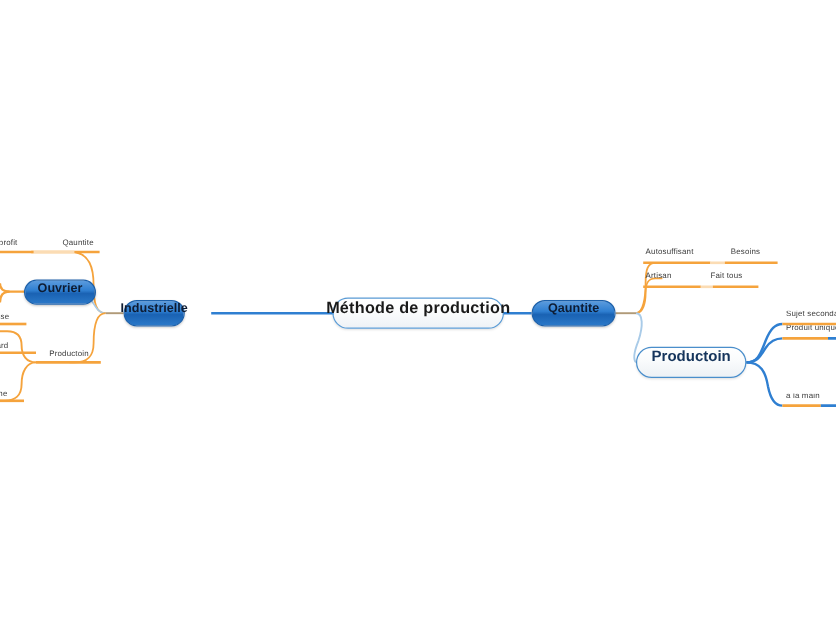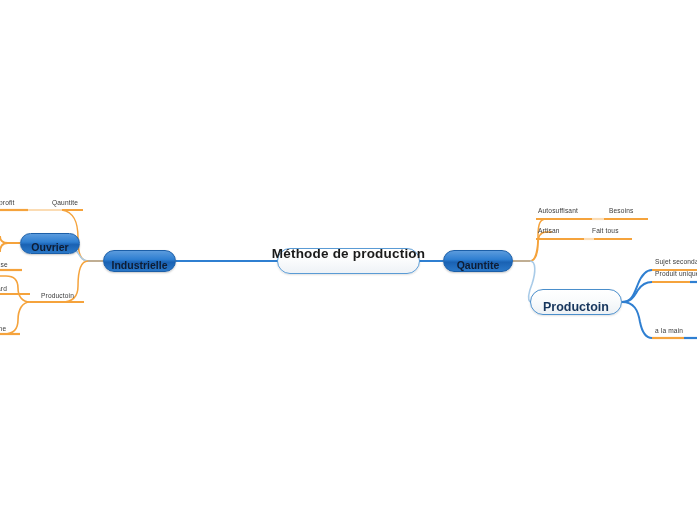--- a/index.html
+++ b/index.html
@@ -31,35 +31,35 @@
     height: 520px;
     pointer-events: none;
   }
 
   
   .node {
     position: absolute;
     box-sizing: border-box;
     white-space: nowrap;
     display: flex;
-    align-items: flex-end;
+    align-items: flex-start;
     justify-content: center;
   }
 
   
   .node.root {
     border: 1.6px solid #5a9bd5;
     border-radius: 14px;
     background: linear-gradient(to bottom, #ffffff 0%, #fbfcfd 45%, #eef2f6 100%);
     box-shadow: 0 1px 2px rgba(0,0,0,.12);
     color: #1a1a1a;
     font-size: 13.5px;
     font-weight: bold;
     letter-spacing: .2px;
-    padding: 12px 12px;
+    padding: 0 12px;
   }
 
   
   .node.branch {
     border: 1px solid #1c5fa8;
     border-radius: 11px;
     background: linear-gradient(to bottom, #5b9bdd 0%, #2f7fd1 42%, #1a62b3 56%, #2a78c8 100%);
     box-shadow: 0 1px 2px rgba(0,0,0,.22);
     color: #0e1c33;
     font-size: 10.5px;
@@ -148,21 +148,21 @@
     <path d="M 652 282 L 690 282" stroke="#f5a33c" stroke-width="2.2" fill="none"></path>
     <path d="M 690 282 L 697 282" stroke="#2f7fd1" stroke-width="2.2" fill="none"></path>
     <path d="M 652 338 L 684 338" stroke="#f5a33c" stroke-width="2.2" fill="none"></path>
     <path d="M 684 338 L 697 338" stroke="#2f7fd1" stroke-width="2.2" fill="none"></path>
   </svg>
 
   <div class="node root" style="left:277px; top:248px; width:143px; height:26px;">
     <span>Méthode de production</span>
   </div>
 
-  <div class="node branch" style="left:103px; top:250px; width:73px; height:22px;">
+  <div class="node branch" style="left:103px; top:250px; width:51px; height:22px;">
     <span>Industrielle</span>
   </div>
 
   <div class="node branch" style="left:20px; top:233px; width:60px; height:21px;">
     <span>Ouvrier</span>
   </div>
 
   <div class="node branch" style="left:443px; top:250px; width:70px; height:22px;">
     <span>Qauntite</span>
   </div>

